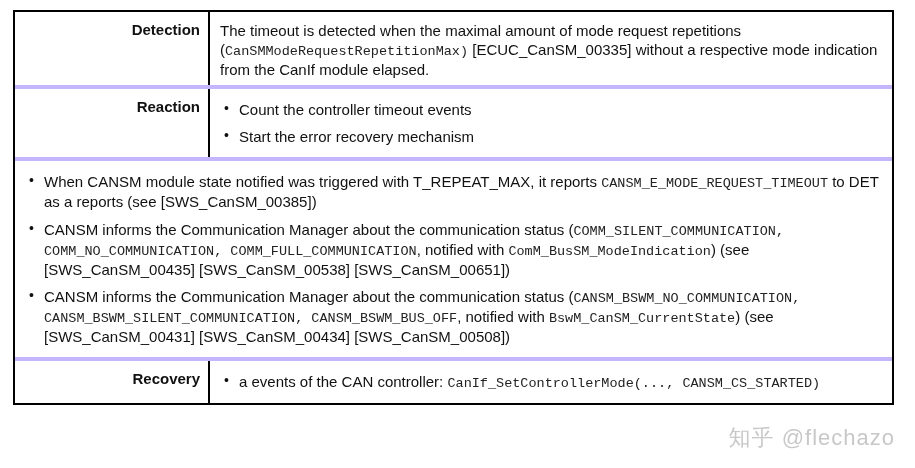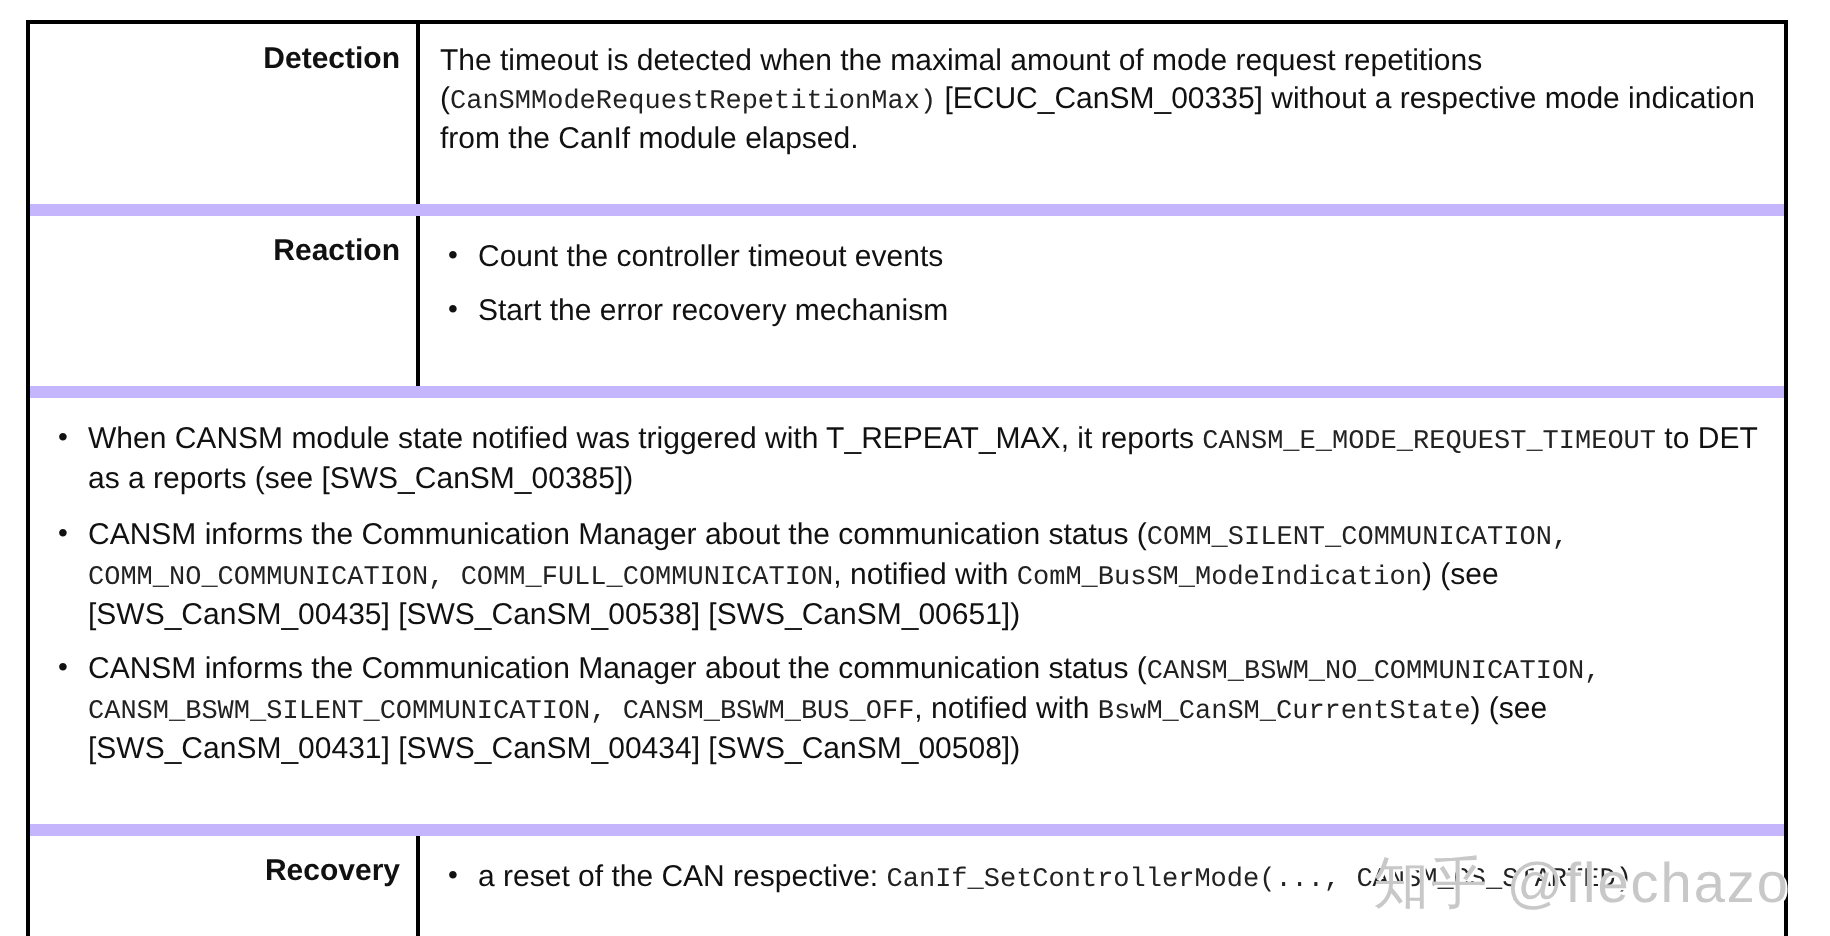--- a/index.html
+++ b/index.html
@@ -19,39 +19,39 @@
     position: absolute;
     left: 13px;
     top: 10px;
     width: 881px;
     border: 2px solid #000000;
     background: #ffffff;
     box-sizing: border-box;
   }
   .t-row {
     display: flex;
-    border-top: 6px solid #c4b5fd;
+    border-top: 4px solid #c4b5fd;
   }
   .t-row:first-child {
     border-top: none;
   }
   .t-label {
     flex: 0 0 195px;
     width: 195px;
     border-right: 2px solid #000000;
     padding: 9px 8px 9px 16px;
     box-sizing: border-box;
     font-weight: bold;
     font-size: 15px;
     line-height: 1.25;
     text-align: right;
   }
   .t-content {
     flex: 1;
-    padding: 8px 12px 20px 10px;
+    padding: 8px 12px 3px 10px;
     font-size: 15px;
     line-height: 1.27;
     box-sizing: border-box;
   }
   .t-para {
     margin: 1px 0 3px 0;
   }
   .t-li {
     display: flex;
     margin: 8px 0 8px 4px;
@@ -69,21 +69,21 @@
   }
   .seg-code {
     font-family: "Liberation Mono", "DejaVu Sans Mono", monospace;
     font-size: 13.5px;
     color: #222222;
   }
   .watermark {
     position: absolute;
     right: 20px;
     top: 423px;
-    font-size: 28px;
+    font-size: 22px;
     color: #c8c8c8;
     letter-spacing: 1px;
     text-shadow: 1px 1px 0 #ffffff;
     z-index: 5;
     white-space: nowrap;
   }
 </style>
 </head>
 <body>
 
@@ -126,20 +126,20 @@
           </div>
         </div>
       </div>
     </div>
     <div class="t-row">
       <div class="t-label">Recovery</div>
       <div class="t-content">
         <div class="t-bullets">
           <div class="t-li">
             <div class="t-marker">•</div>
-            <div class="t-li-body"><span class="seg-text">a reset of the CAN respective: </span><span class="seg-code">CanIf_SetControllerMode(..., CANSM_CS_STARTED)</span></div>
+            <div class="t-li-body"><span class="seg-text">a events of the CAN controller: </span><span class="seg-code">CanIf_SetControllerMode(..., CANSM_CS_STARTED)</span></div>
           </div>
         </div>
       </div>
     </div>
   </div>
 
 <div class="watermark">知乎 @flechazo</div>
 
 </body></html>

